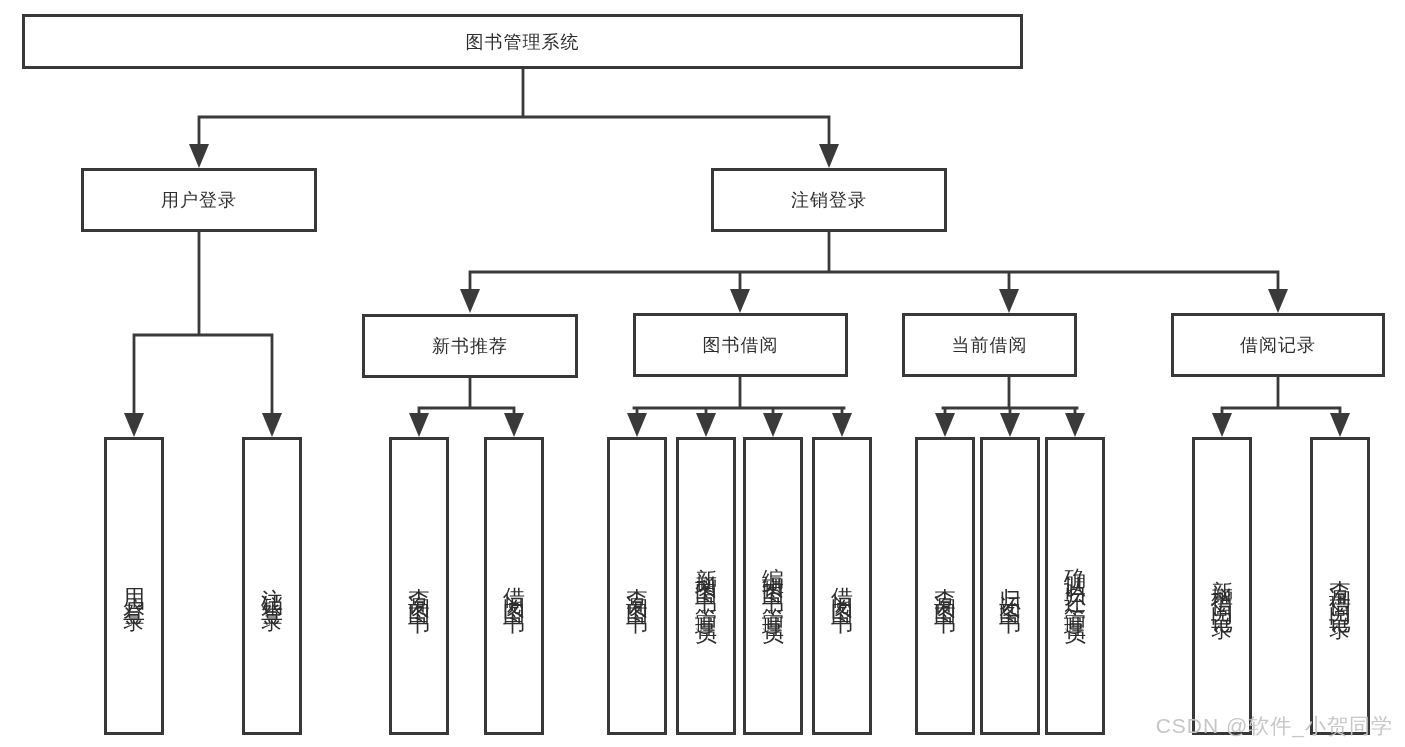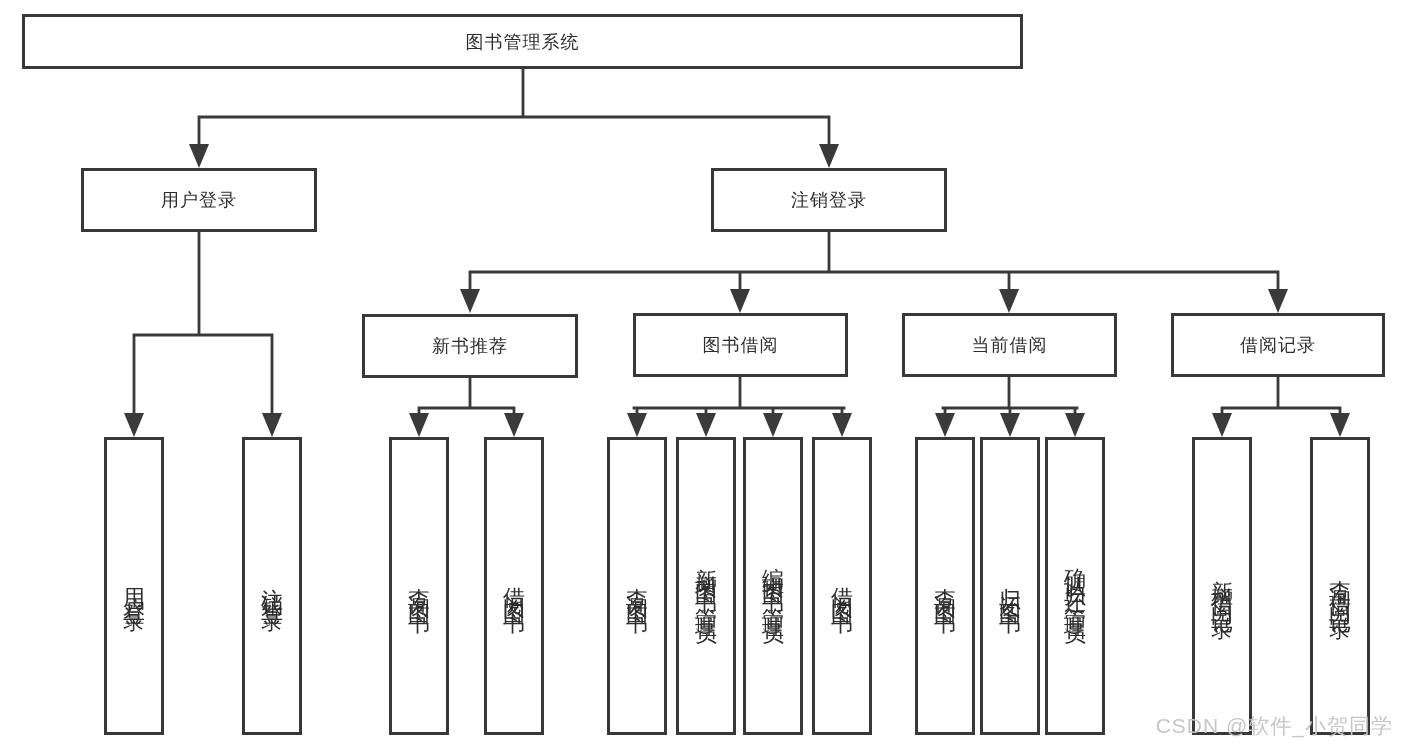--- a/index.html
+++ b/index.html
@@ -74,21 +74,21 @@
       <polygon points="1065,413 1085,413 1075,437" fill="#3a3a3a"></polygon>
       <polygon points="1212,413 1232,413 1222,437" fill="#3a3a3a"></polygon>
       <polygon points="1330,413 1350,413 1340,437" fill="#3a3a3a"></polygon>
     </svg>
   <div id="nodes">
       <div class="node h" style="left: 22px; top: 14px; width: 1001px; height: 55px;">图书管理系统</div>
       <div class="node h" style="left: 81px; top: 168px; width: 236px; height: 64px;">用户登录</div>
       <div class="node h" style="left: 711px; top: 168px; width: 236px; height: 64px;">注销登录</div>
       <div class="node h" style="left: 362px; top: 314px; width: 216px; height: 64px;">新书推荐</div>
       <div class="node h" style="left: 633px; top: 313px; width: 215px; height: 64px;">图书借阅</div>
-      <div class="node h" style="left: 902px; top: 313px; width: 215px; height: 64px;">当前借阅</div>
+      <div class="node h" style="left: 902px; top: 313px; width: 175px; height: 64px;">当前借阅</div>
       <div class="node h" style="left: 1171px; top: 313px; width: 214px; height: 64px;">借阅记录</div>
       <div class="node v" style="left: 104px; top: 437px; width: 60px; height: 298px;">用户登录</div>
       <div class="node v" style="left: 242px; top: 437px; width: 60px; height: 298px;">注销登录</div>
       <div class="node v" style="left: 389px; top: 437px; width: 60px; height: 298px;">查询图书</div>
       <div class="node v" style="left: 484px; top: 437px; width: 60px; height: 298px;">借阅图书</div>
       <div class="node v" style="left: 607px; top: 437px; width: 60px; height: 298px;">查询图书</div>
       <div class="node v" style="left: 676px; top: 437px; width: 60px; height: 298px;">新增图书（管理员）</div>
       <div class="node v" style="left: 743px; top: 437px; width: 60px; height: 298px;">编辑图书（管理员）</div>
       <div class="node v" style="left: 812px; top: 437px; width: 60px; height: 298px;">借阅图书</div>
       <div class="node v" style="left: 915px; top: 437px; width: 60px; height: 298px;">查询图书</div>

